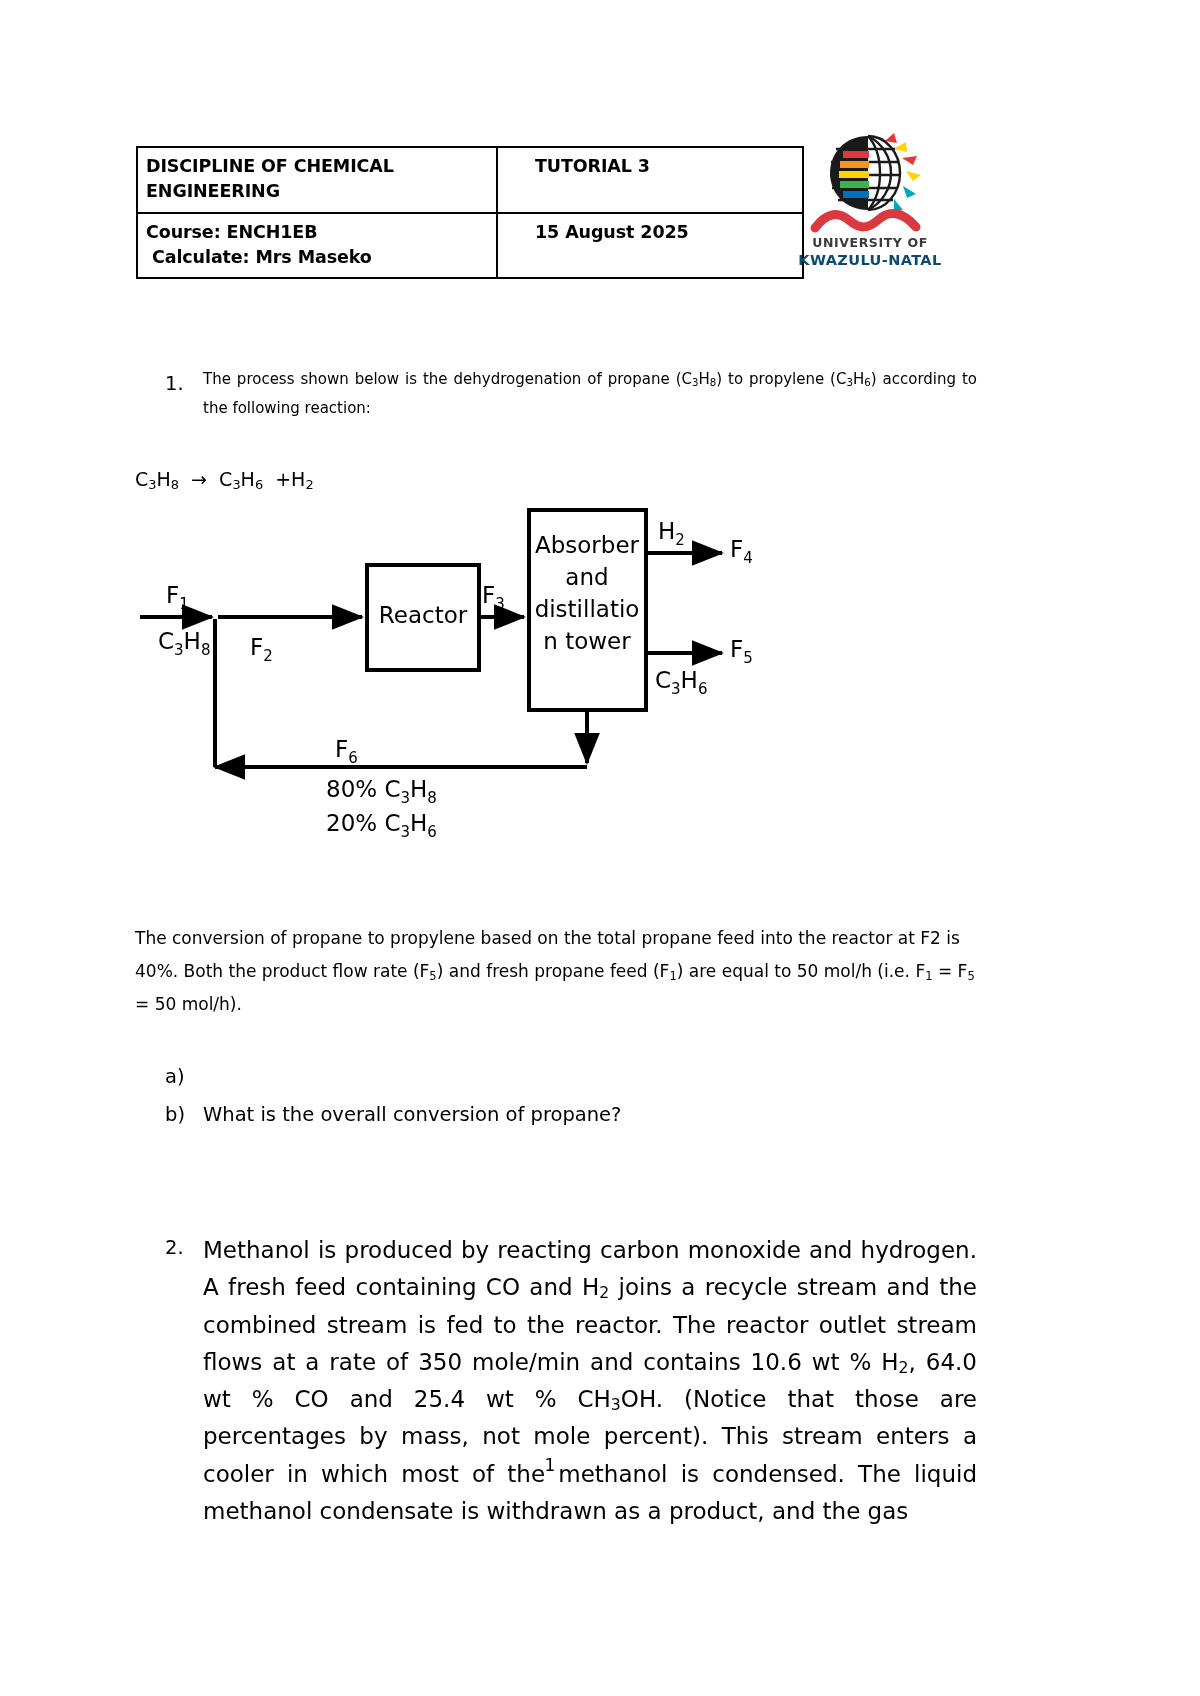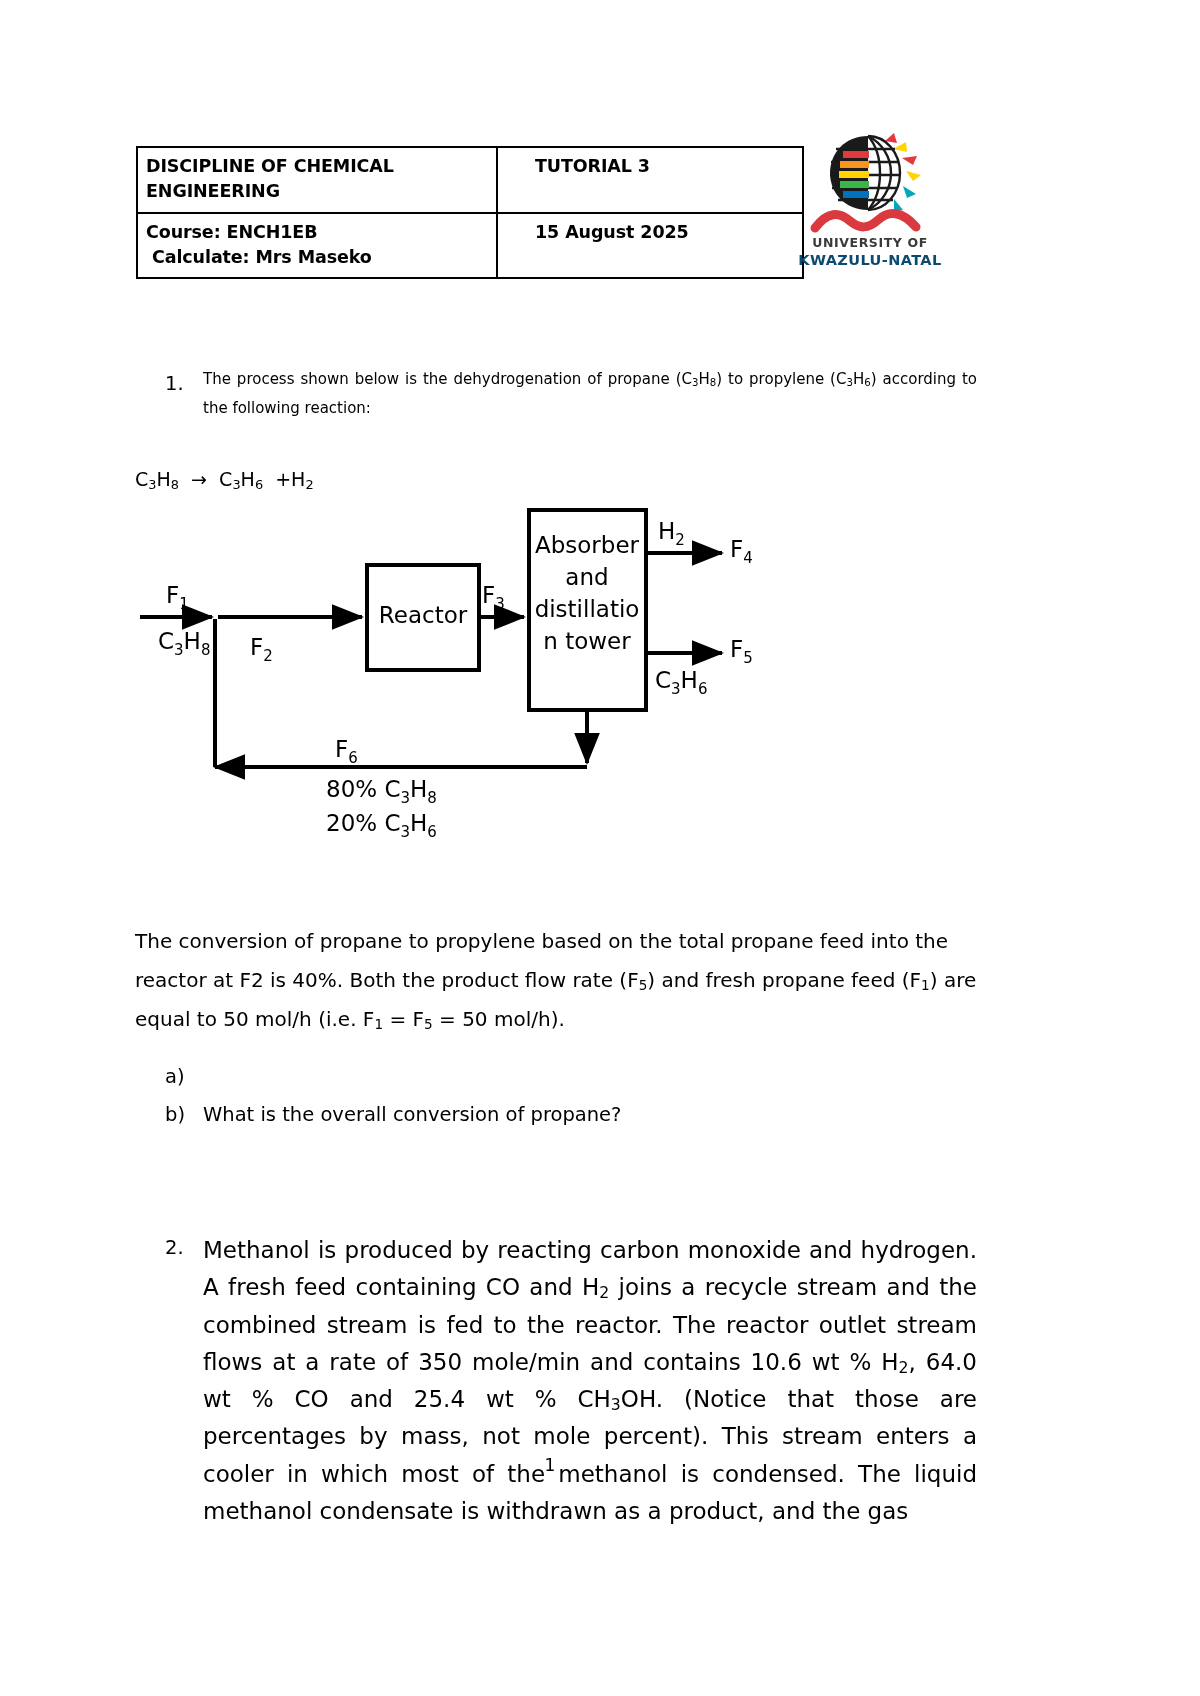--- a/index.html
+++ b/index.html
@@ -103,21 +103,21 @@
     left: 135px;
     top: 464px;
     font-family: "DejaVu Sans", sans-serif;
     font-size: 19px;
     line-height: 1.6;
   }
 
   .para {
     position: absolute;
     font-family: "DejaVu Sans", sans-serif;
-    font-size: 20px;
+    font-size: 17px;
     line-height: 1.95;
   }
   .para-conv {
     left: 135px;
     top: 922px;
     width: 848px;
   }
   .sub-list {
     position: absolute;
     left: 165px;

